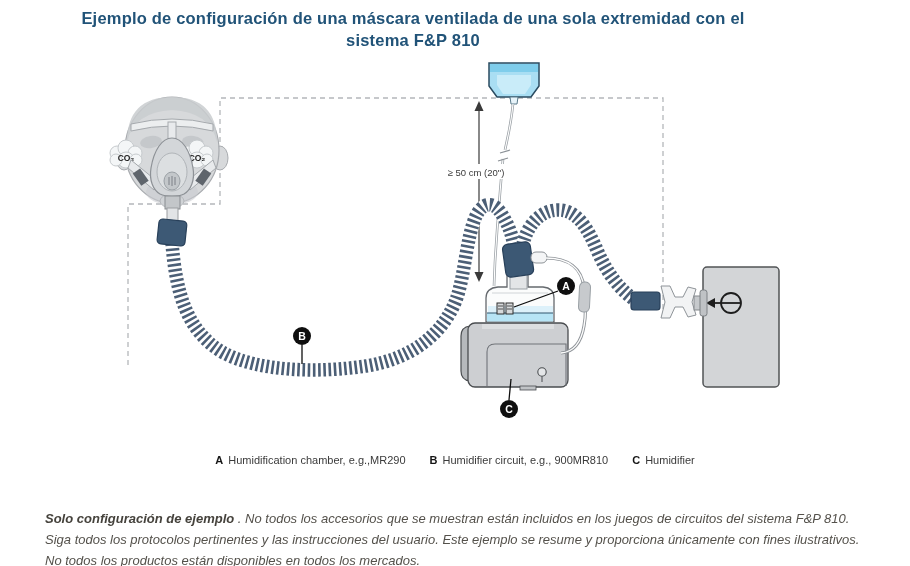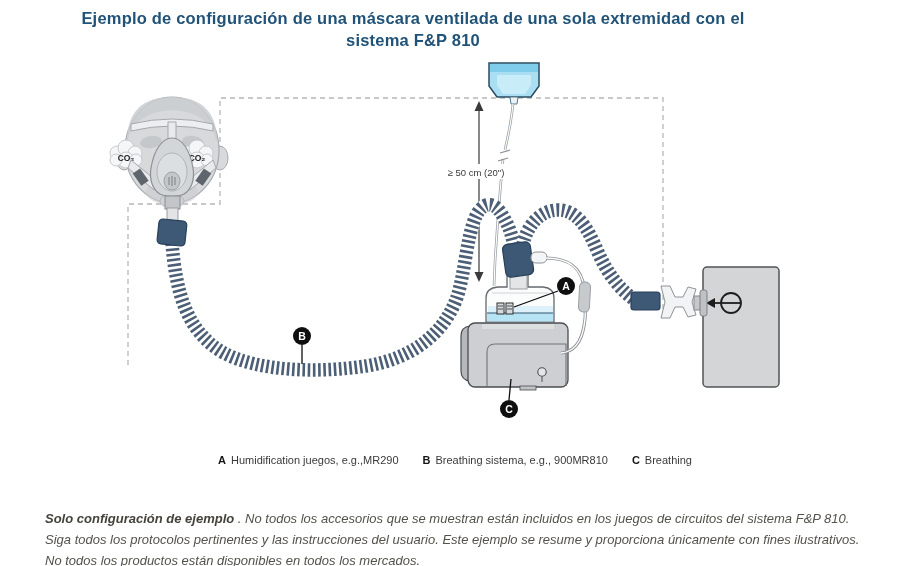--- a/index.html
+++ b/index.html
@@ -187,20 +187,20 @@
     <text x="302" y="336" dy="0.36em" text-anchor="middle" font-size="10.5" font-weight="700" fill="#ffffff">B</text>
   </g>
   <g>
     <line x1="509" y1="400" x2="511" y2="379" stroke="#0f0f0f" stroke-width="1.3"></line>
     <circle cx="509" cy="409" r="9" fill="#0f0f0f"></circle>
     <text x="509" y="409" dy="0.36em" text-anchor="middle" font-size="10.5" font-weight="700" fill="#ffffff">C</text>
   </g>
 </svg>
 
 <div class="legend">
-  <span class="item"><span class="key">A</span><span>Humidification juegos, e.g.,MR290</span></span>
-  <span class="item"><span class="key">B</span><span>Breathing sistema, e.g., 900MR810</span></span>
-  <span class="item"><span class="key">C</span><span>Breathing</span></span>
+  <span class="item"><span class="key">A</span><span>Humidification chamber, e.g.,MR290</span></span>
+  <span class="item"><span class="key">B</span><span>Humidifier circuit, e.g., 900MR810</span></span>
+  <span class="item"><span class="key">C</span><span>Humidifier</span></span>
 </div>
 
 <div class="footnote">
   <span class="lead">Solo configuración de ejemplo</span><span> . No todos los accesorios que se muestran están incluidos en los juegos de circuitos del sistema F&amp;P 810. Siga todos los protocolos pertinentes y las instrucciones del usuario. Este ejemplo se resume y proporciona únicamente con fines ilustrativos. No todos los productos están disponibles en todos los mercados.</span>
 </div>
 
 </body></html>

